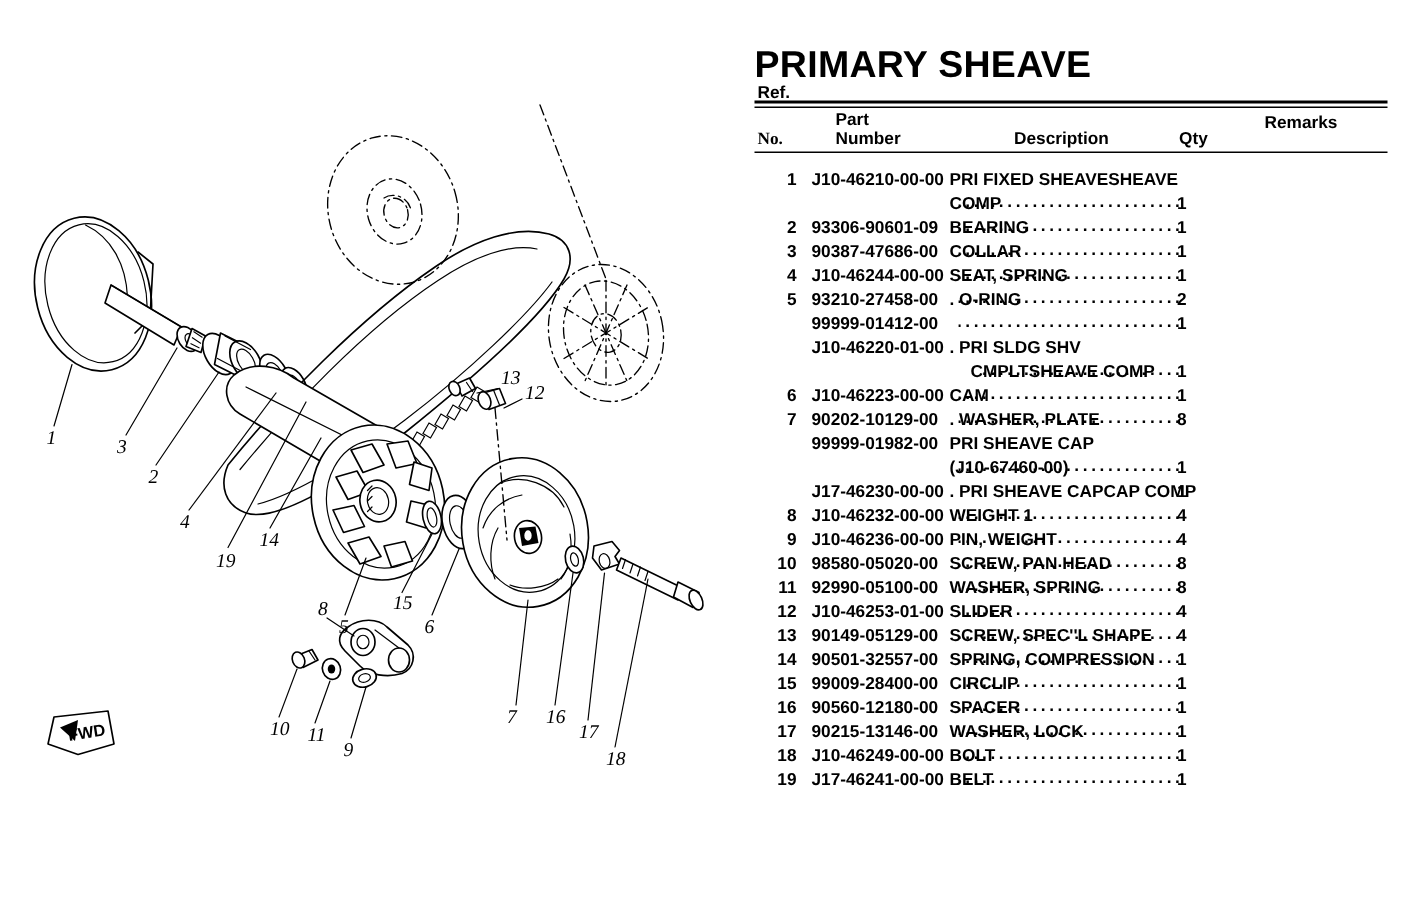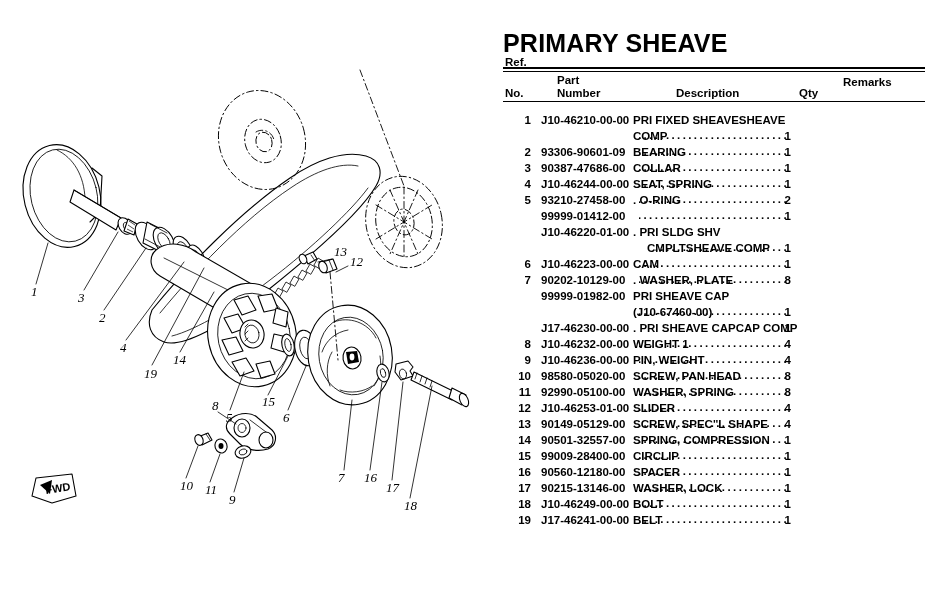--- a/index.html
+++ b/index.html
@@ -62,25 +62,25 @@
   .rule-header  { top: 101px; height: 1px; }
 
   
   .col-head {
     position: absolute;
     font-size: 11.5px;
     font-weight: bold;
     white-space: nowrap;
   }
   .ch-ref-1   { left: 10px;  top: 56px; }
-  .ch-ref-2   { left: 10px;  top: 87px; }
+  .ch-ref-2   { left: 10px;  top: 87px; font-family: Liberation Serif, serif; }
   .ch-part-1  { left: 62px;  top: 74px; }
   .ch-part-2  { left: 62px;  top: 87px; }
   .ch-desc    { left: 181px; top: 87px; }
-  .ch-qty     { left: 304px; top: 87px; }
+  .ch-qty     { left: 291px; top: 87px; }
   .ch-remarks { left: 348px; top: 76px; }
 
   
   #rows {
     position: absolute;
     left: 0;
     top: 112px;
     width: 442px;
   }
   .row {

